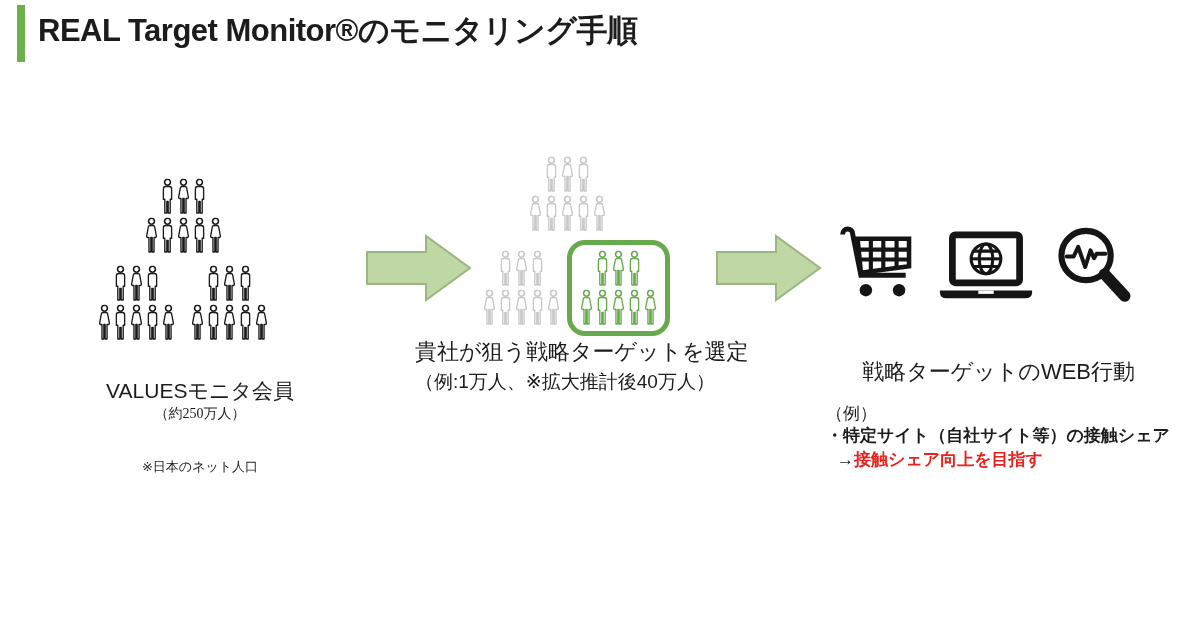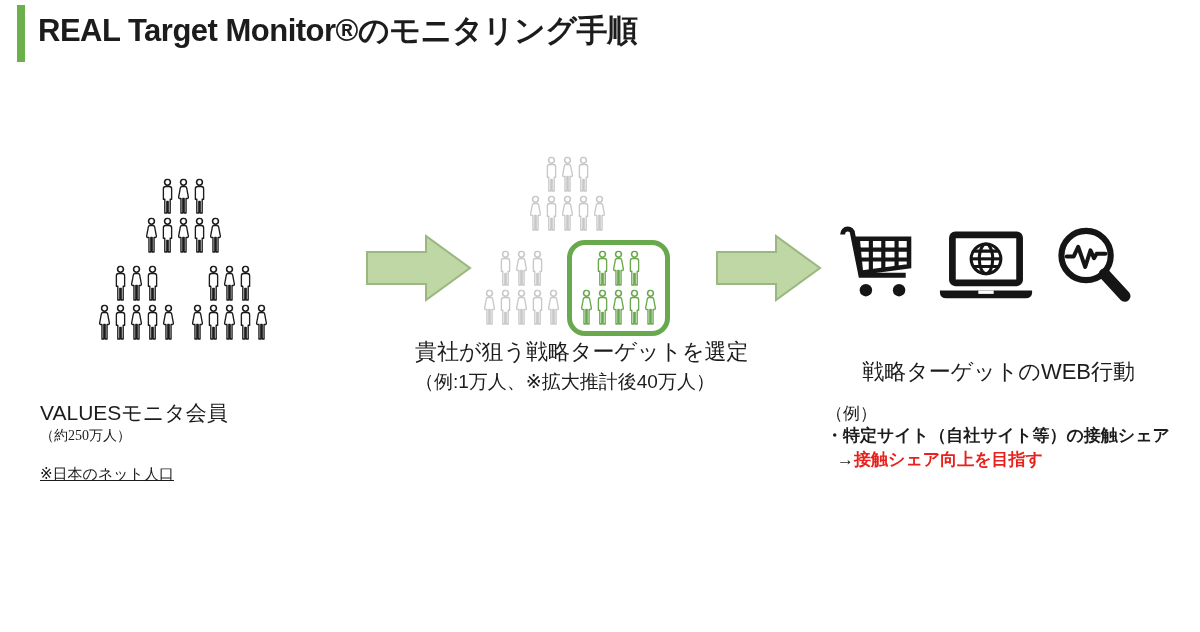--- a/index.html
+++ b/index.html
@@ -29,24 +29,24 @@
   .green-c { color:var(--accent-green,#69a94d); }
   .target-box { border:5px solid var(--accent-green,#69a94d); border-radius:18px; padding:5px 7px; }
 
   
   .arrow { position:absolute; width:106px; height:70px; }
   .arrow-1 { left:366px; top:233px; }
   .arrow-2 { left:716px; top:233px; }
   .arrow polygon { fill:var(--arrow-fill,#bed7a5); stroke:var(--arrow-stroke,#9ab77f); stroke-width:2; }
 
   
-  .step1-text { position:absolute; left:40px; top:399px; width:320px; }
+  .step1-text { position:absolute; left:40px; top:377px; width:320px; text-align:center; }
   .s1-l1 { font-size:21px; }
   .s1-l2 { font-size:14px; margin-top:0;font-family:Liberation Serif, serif; }
-  .s1-note { font-size:15px; margin-top:20px; line-height:1.25;text-decoration:underline; }
+  .s1-note { font-size:13px; margin-top:36px; line-height:1.25; }
 
   .step2-text { position:absolute; left:415px; top:337px; width:360px; text-align:left; }
   .s2-l1 { font-size:22px; }
   .s2-l2 { font-size:19px; margin-top:2px; }
 
   .step3-heading { position:absolute; left:835px; top:357px; width:300px; text-align:right; font-size:22px; }
   .step3-example { position:absolute; left:826px; top:402px; font-size:17px; line-height:23px; }
   .ex-item { font-weight:700;font-family:Liberation Mono, monospace; }
   .ex-goal-line { font-weight:700; padding-left:11px; }
   .red { color:var(--alert-red,#e8211c); }

